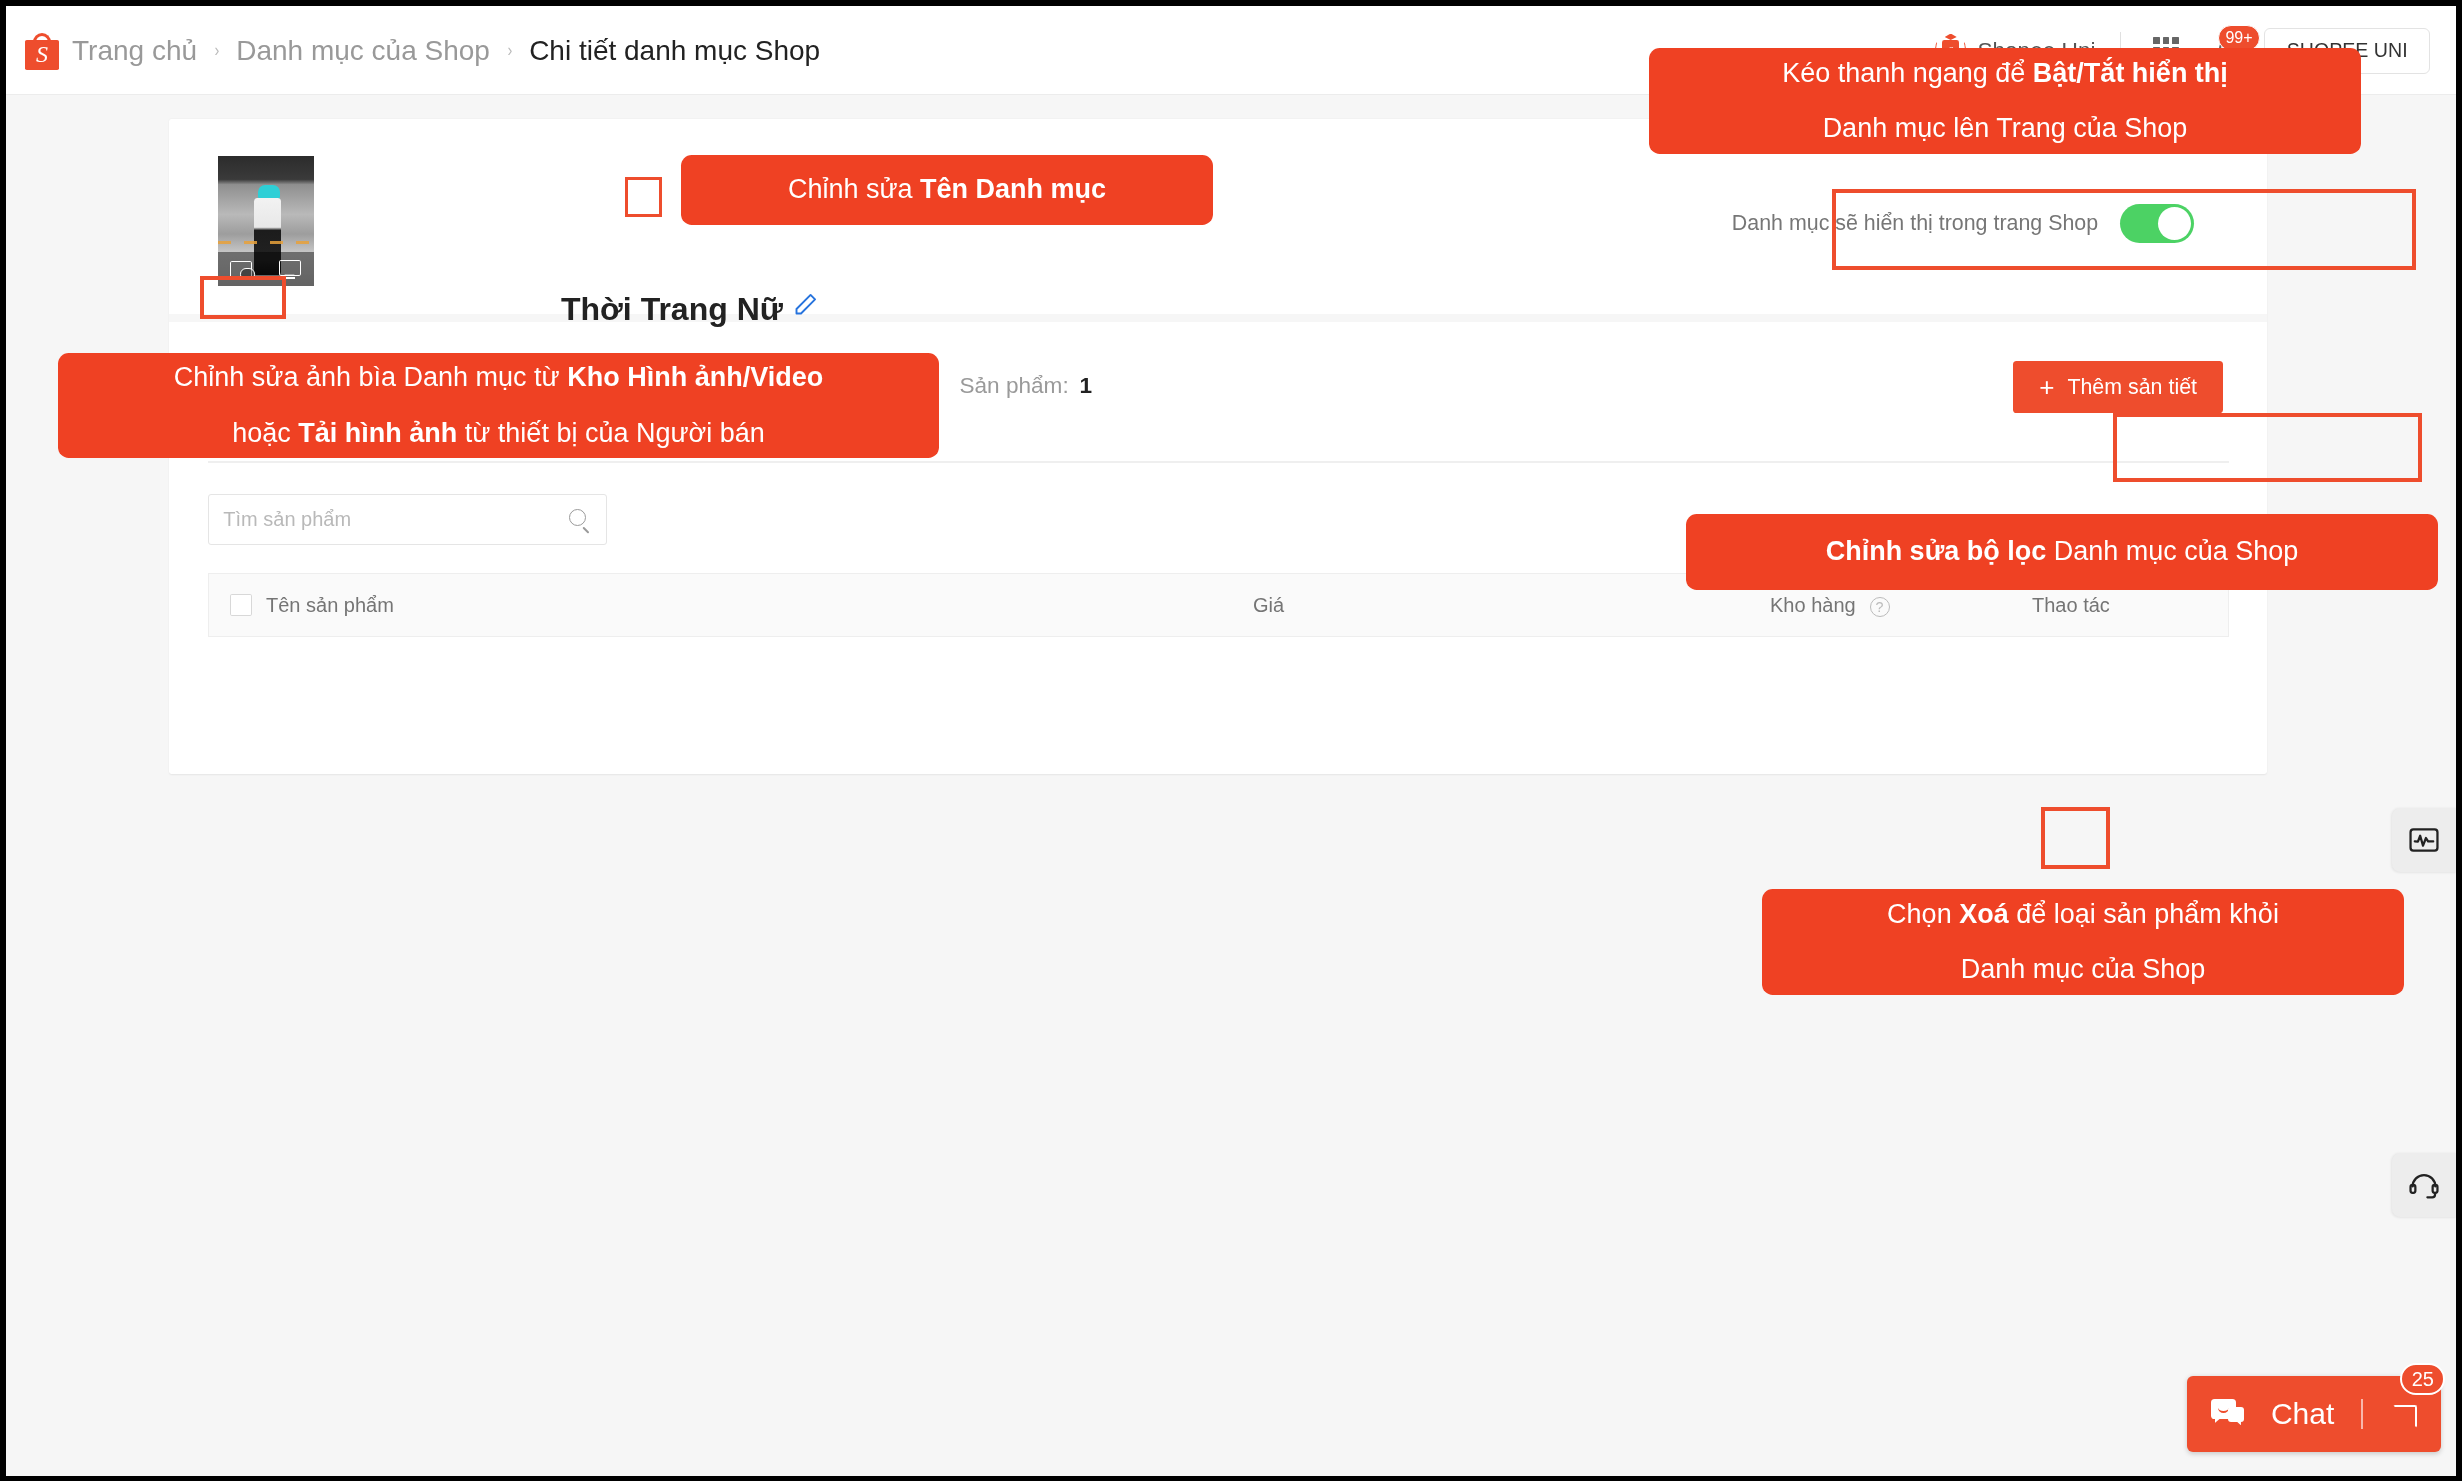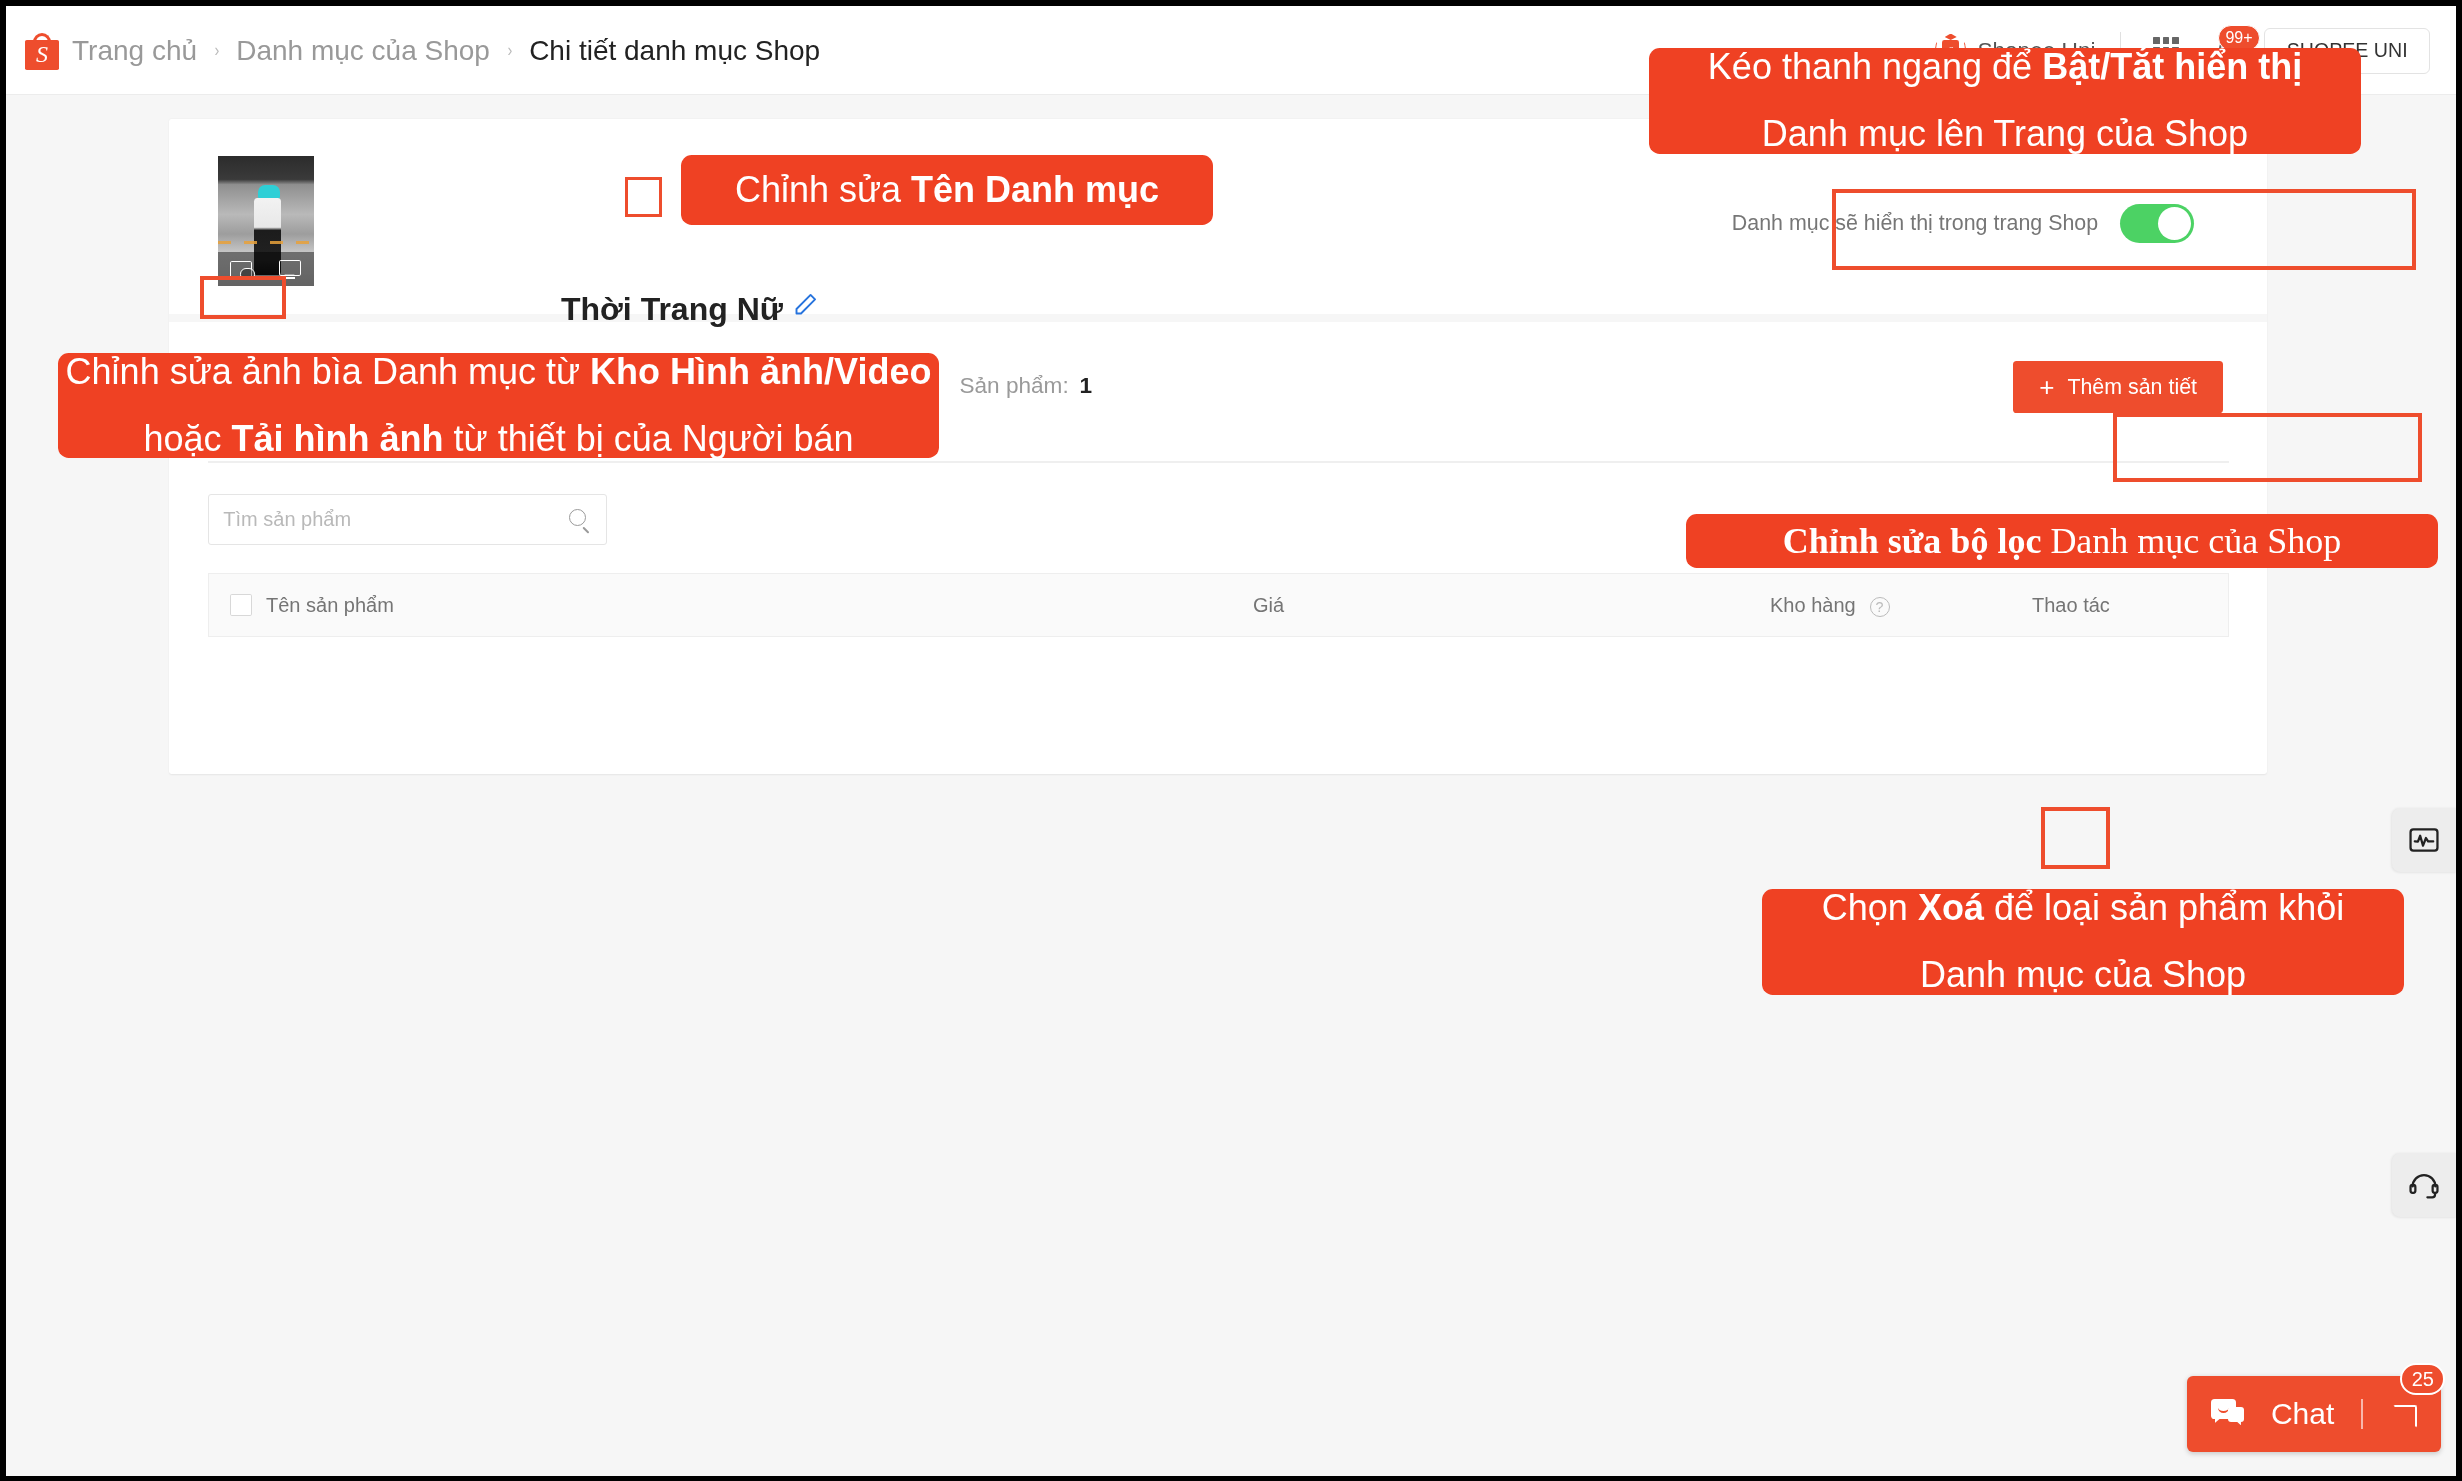--- a/index.html
+++ b/index.html
@@ -364,29 +364,29 @@
     border: 4.2px solid #ee4d2d; z-index: 20; pointer-events: none;
   }
 
   
   .callout {
     position: absolute; background: #ef4123; color: #fff;
     border-radius: 10.7px; z-index: 40;
     display: flex; flex-direction: column;
     align-items: center; justify-content: center;
     text-align: center; padding: 15.5px 24px;
-    font-size: 36px; line-height: 1.30; gap: 20px;
+    font-size: 27px; line-height: 1.30; gap: 20px;
   }
   .callout b { font-weight: bold; }
   .callout .ln { white-space: nowrap; }
 
   #callout-toggle { left: 1643px; top: 42px; width: 712px; height: 106px; }
   #callout-name   { left: 675px; top: 149px; width: 532px; height: 70px; }
   #callout-cover  { left: 52px;  top: 347px; width: 881px; height: 105px; }
-  #callout-filter { left: 1680px; top: 508px; width: 752px; height: 54px; font-family: Liberation Serif, serif; }
+  #callout-filter { left: 1680px; top: 508px; width: 752px; height: 76px; }
   #callout-delete { left: 1756px; top: 883px; width: 642px; height: 106px; }
 
   
   .float-btn {
     position: absolute; right: 0;
     width: 64px; height: 64px;
     background: #ededed; border-radius: 8.3px 0 0 8.3px;
     display: flex; align-items: center; justify-content: center;
     cursor: pointer; z-index: 30;
     box-shadow: -0.6px 0.6px 2.4px rgba(0,0,0,.07);

